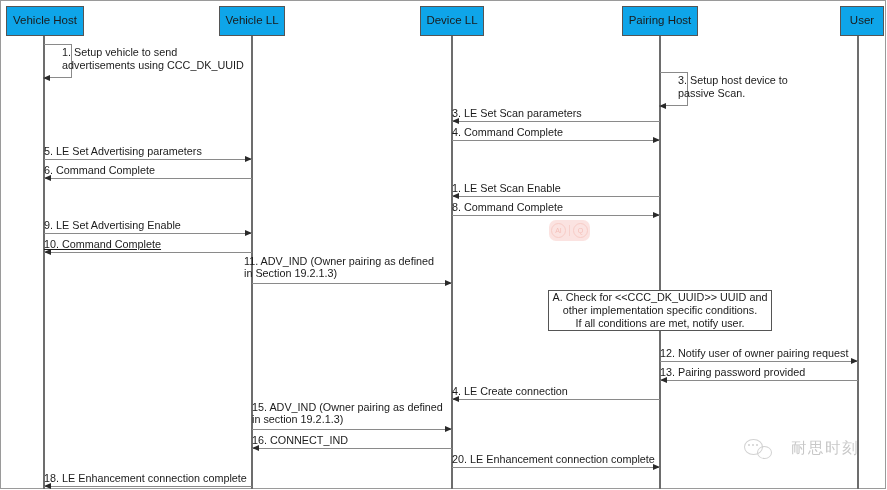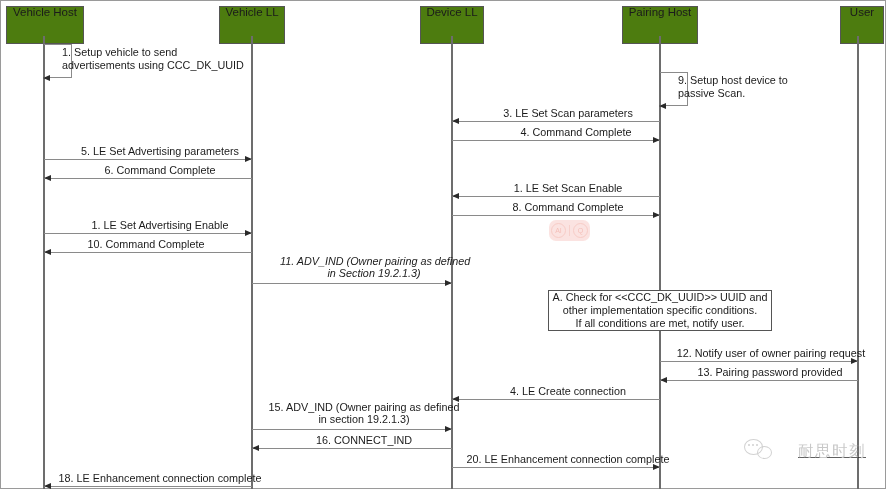--- a/index.html
+++ b/index.html
@@ -25,49 +25,48 @@
     width: 886px;
     height: 489px;
     border: 1px solid #9a9a9a;
     box-sizing: border-box;
     pointer-events: none;
   }
   .lifeline-head {
     position: absolute;
     box-sizing: border-box;
     border: 1.3px solid #555555;
-    background: #4d7c0f;
+    background: #0ea5e9;
     color: #1b1b1b;
     font-size: 11.5px;
     line-height: 1;
     display: flex;
+    align-items: center;
     justify-content: center;
     white-space: nowrap;
-    height: 38px;
+    height: 30px;
     top: 6px;
   }
   .lifeline-line {
     position: absolute;
     width: 1.6px;
     background: #6d6d6d;
     top: 36px;
   }
   .msg-line {
     position: absolute;
     height: 1.2px;
     background: #8a8a8a;
   }
   .msg-label {
     position: absolute;
     font-size: 10.8px;
     line-height: 12.4px;
     color: #1b1b1b;
-    text-align: center;
     white-space: pre;
-    padding-left: 12px;
   }
   .arrow {
     position: absolute;
     width: 0;
     height: 0;
     border-top: 3.4px solid transparent;
     border-bottom: 3.4px solid transparent;
   }
   .arrow.right {
     border-left: 7px solid #2a2a2a;
@@ -132,24 +131,23 @@
   }
   .wm-pill .wm-div {
     width: 1px;
     height: 11px;
     background: #f6c8c2;
   }
   
   .wm-brand {
     position: absolute;
     display: flex;
-    align-items: flex-end;
-    gap: 24px;
+    align-items: flex-start;
+    gap: 17px;
     opacity: .62;
-    text-decoration: underline;
   }
   .wm-brand .wm-text {
     font-size: 15.5px;
     color: #a8a8a8;
     letter-spacing: 1.5px;
     white-space: nowrap;
   }
   .wm-bubble {
     position: relative;
     width: 30px;
@@ -215,27 +213,27 @@
       <div class="arrow left" style="top: 175.2px; left: 44px;"></div>
       <div class="msg-label" style="left: 44px; width: 208px; top: 164px;">6. Command Complete</div>
       <div class="msg-line" style="left: 452px; width: 208px; top: 196px;"></div>
       <div class="arrow left" style="top: 193.2px; left: 452px;"></div>
       <div class="msg-label" style="left: 452px; width: 208px; top: 182px;">1. LE Set Scan Enable</div>
       <div class="msg-line" style="left: 452px; width: 208px; top: 215px;"></div>
       <div class="arrow right" style="top: 212.2px; left: 653px;"></div>
       <div class="msg-label" style="left: 452px; width: 208px; top: 201px;">8. Command Complete</div>
       <div class="msg-line" style="left: 44px; width: 208px; top: 233px;"></div>
       <div class="arrow right" style="top: 230.2px; left: 245px;"></div>
-      <div class="msg-label" style="left: 44px; width: 208px; top: 219px;">1. LE Set Advertising Enable</div>
+      <div class="msg-label" style="left: 44px; width: 208px; top: 219px;">9. LE Set Advertising Enable</div>
       <div class="msg-line" style="left: 44px; width: 208px; top: 252px;"></div>
       <div class="arrow left" style="top: 249.2px; left: 44px;"></div>
-      <div class="msg-label" style="left: 44px; width: 180px; top: 238px;">10. Command Complete</div>
+      <div class="msg-label" style="left: 44px; width: 180px; top: 238px; text-decoration: underline;">10. Command Complete</div>
       <div class="msg-line" style="left: 252px; width: 200px; top: 283px;"></div>
       <div class="arrow right" style="top: 280.2px; left: 445px;"></div>
-      <div class="msg-label" style="left: 268px; width: 188px; top: 255px; font-style: italic;">11. ADV_IND (Owner pairing as defined
+      <div class="msg-label" style="left: 244px; width: 188px; top: 255px;">11. ADV_IND (Owner pairing as defined
 in Section 19.2.1.3)</div>
       <div class="msg-line" style="left: 660px; width: 198px; top: 361px;"></div>
       <div class="arrow right" style="top: 358.2px; left: 851px;"></div>
       <div class="msg-label" style="left: 660px; width: 198px; top: 347px;">12. Notify user of owner pairing request</div>
       <div class="msg-line" style="left: 660px; width: 198px; top: 380px;"></div>
       <div class="arrow left" style="top: 377.2px; left: 660px;"></div>
       <div class="msg-label" style="left: 660px; width: 196px; top: 366px;">13. Pairing password provided</div>
       <div class="msg-line" style="left: 452px; width: 208px; top: 399px;"></div>
       <div class="arrow left" style="top: 396.2px; left: 452px;"></div>
       <div class="msg-label" style="left: 452px; width: 208px; top: 385px;">4. LE Create connection</div>
@@ -254,21 +252,21 @@
       <div class="msg-label" style="left: 44px; width: 208px; top: 472px;">18. LE Enhancement connection complete</div>
     </div>
 
   <div id="self-layer">
       <div class="self-loop" style="left: 44px; top: 44px; width: 28px; height: 34px;"></div>
       <div class="arrow left" style="left: 43px; top: 74.6px;"></div>
       <div class="self-label" style="left: 62px; top: 46px;">1. Setup vehicle to send
 advertisements using CCC_DK_UUID</div>
       <div class="self-loop" style="left: 660px; top: 72px; width: 28px; height: 34px;"></div>
       <div class="arrow left" style="left: 659px; top: 102.6px;"></div>
-      <div class="self-label" style="left: 678px; top: 74px;">9. Setup host device to
+      <div class="self-label" style="left: 678px; top: 74px;">3. Setup host device to
 passive Scan.</div>
     </div>
 
   <div id="notes-layer">
       <div class="note-box" style="left: 548px; top: 290px; width: 224px; height: 41px;"><span>A. Check for &lt;&lt;CCC_DK_UUID&gt;&gt; UUID and
 other implementation specific conditions.
 If all conditions are met, notify user.</span></div>
     </div>
 
   <div class="wm-pill" id="wm-pill" style="left: 549px; top: 220px; width: 41px; height: 21px; background: rgb(251, 223, 220);">

